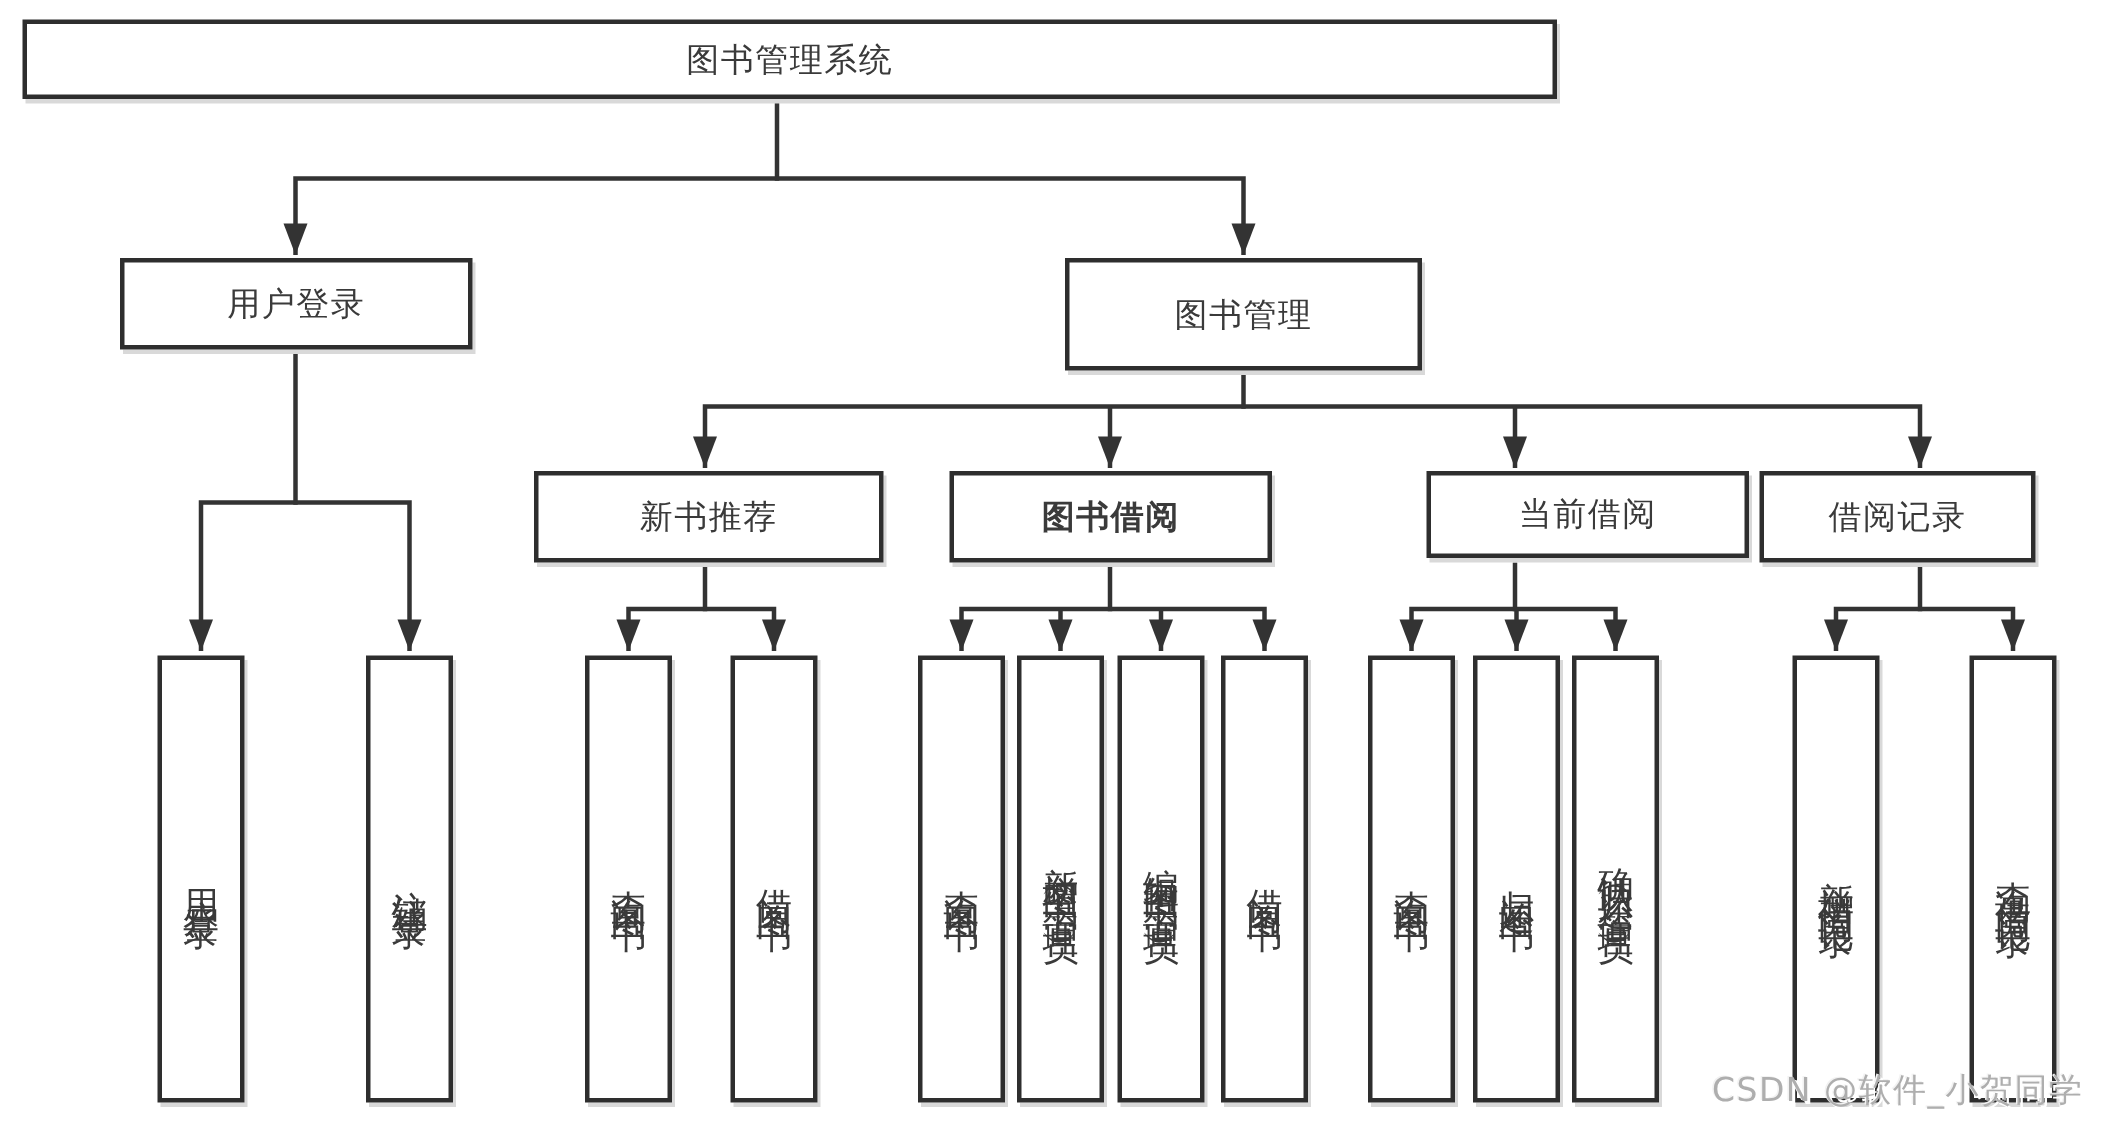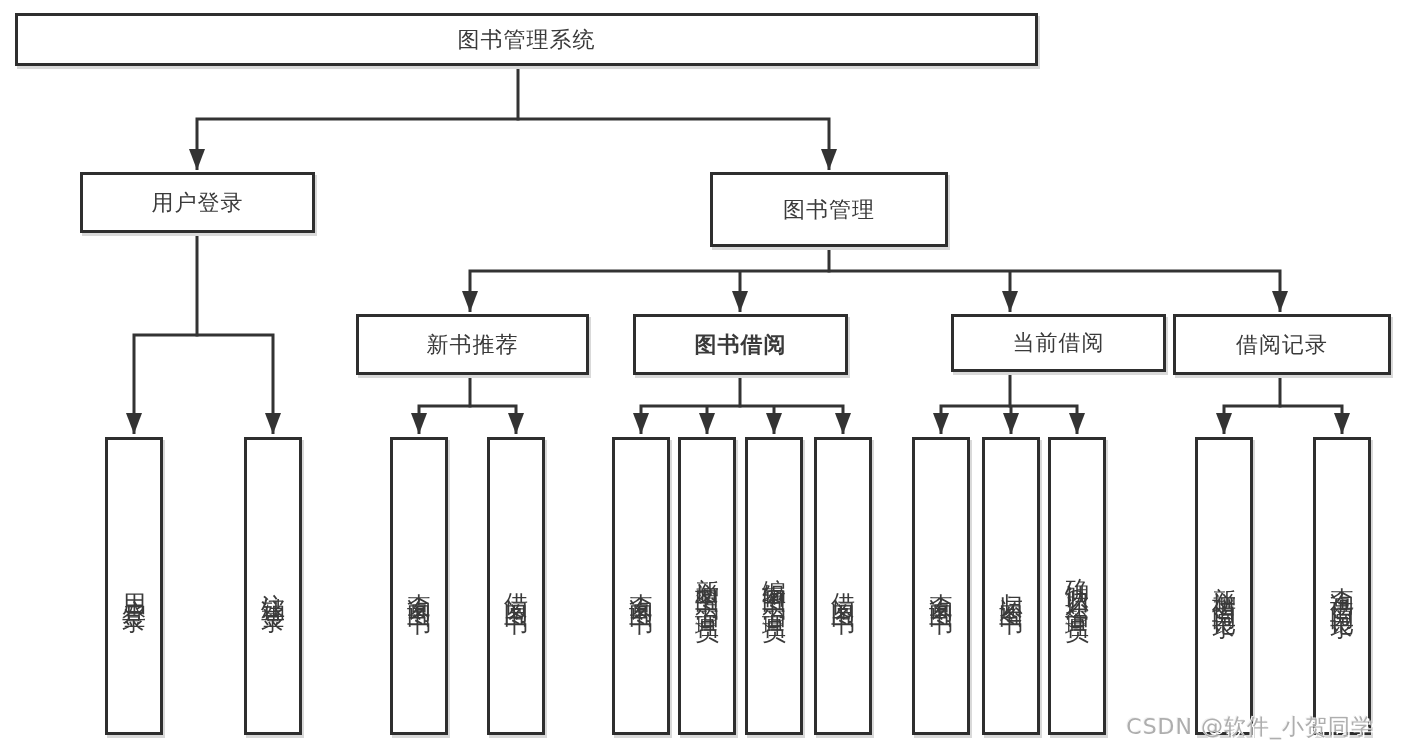--- a/index.html
+++ b/index.html
@@ -45,21 +45,21 @@
   .node.v .vtxt {
     writing-mode: vertical-rl;
     text-orientation: mixed;
     font-size: 24px;
     letter-spacing: 6px;
     line-height: 1;
     white-space: nowrap;
   }
   .watermark {
     position: absolute;
-    right: 31px;
+    right: 16px;
     bottom: 5px;
     font-size: 22px;
     color: #aeaeae;
     text-shadow: 2px 2px 0 #ffffff, -1px -1px 0 #f2f2f2;
     z-index: 3;
     letter-spacing: 1px;
   }
 </style>
 </head>
 <body>
@@ -118,21 +118,21 @@
 
   <div class="node h" style="left:356px; top:314px; width:233px; height:61px;">
     <span>新书推荐</span>
   </div>
   <div class="node h" style="left:633px; top:314px; width:215px; height:61px;font-weight:bold;">
     <span>图书借阅</span>
   </div>
   <div class="node h" style="left:903px; top:314px; width:215px; height:58px;margin-left:48px;">
     <span>当前借阅</span>
   </div>
-  <div class="node h" style="left:1173px; top:314px; width:218px; height:61px;">
+  <div class="node h" style="left:1173px; top:314px; width:184px; height:61px;">
     <span>借阅记录</span>
   </div>
 
   <div class="node v" style="left:105px;">
     <span class="vtxt">用户登录</span>
   </div>
   <div class="node v" style="left:244px;">
     <span class="vtxt">注销登录</span>
   </div>
 

